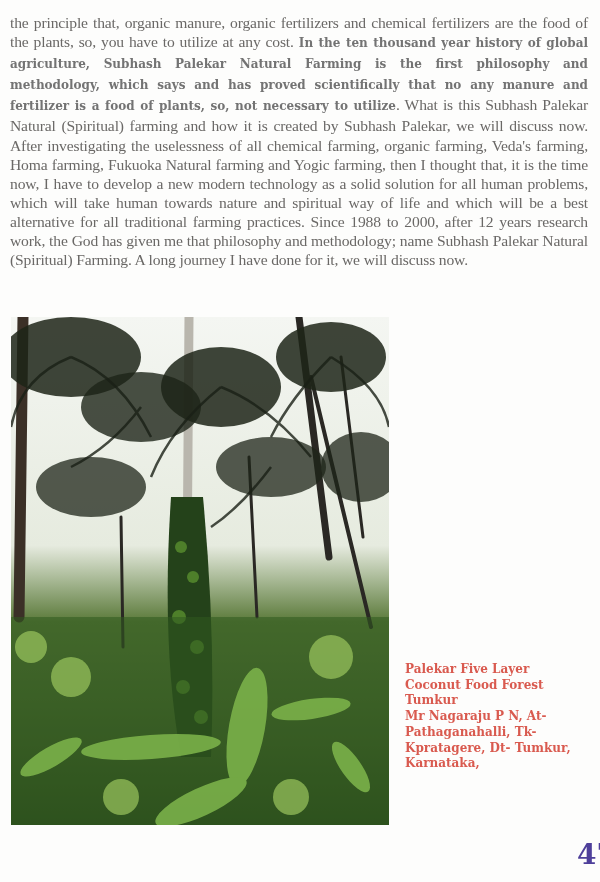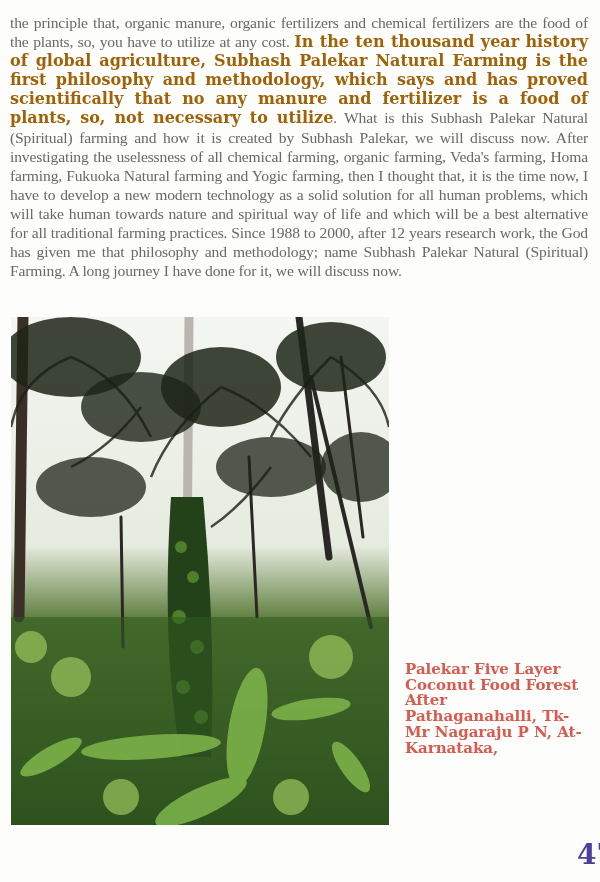--- a/index.html
+++ b/index.html
@@ -1,25 +1,25 @@
 <!DOCTYPE html>
 <html><head>
 <meta charset="utf-8">
 <style>
   html, body { margin:0; padding:0; }
   body { width:600px; height:882px; background:#ffffff; position:relative; overflow:hidden;
          font-family:"DejaVu Serif", "Liberation Serif", serif; }
   .page { position:absolute; left:0; top:0; width:600px; height:882px; background:#fdfdfc; }
   .body-text { position:absolute; left:10px; top:13px; width:578px; font-family:"Liberation Serif", serif;
                font-size:15.6px; line-height:19.1px; color:#6a6866; text-align:justify; letter-spacing:-0.15px; }
-  .body-text b { font-family:"DejaVu Serif", serif; font-weight:bold; color:#a16207; font-size:16px; letter-spacing:0; }
+  .body-text b { font-family:"DejaVu Serif", serif; font-weight:bold; color:#737373; font-size:12px; letter-spacing:0; }
   .photo { position:absolute; left:11px; top:317px; width:378px; height:508px; overflow:hidden; background:#eef2ea; }
   .photo svg { display:block; }
   .caption { position:absolute; left:405px; top:662px; width:190px; font-family:"DejaVu Serif", serif;
-             font-weight:bold; font-size:15px; line-height:15.7px; color:#d95a4f; }
+             font-weight:bold; font-size:12px; line-height:15.7px; color:#d95a4f; }
   .caption div { white-space:nowrap; }
   .footer { position:absolute; left:94px; top:846px; font-family:"DejaVu Serif", serif; font-weight:bold;
             font-size:12.4px; color:#6b5fb0; white-space:nowrap; }
   .page-num { position:absolute; left:542px; top:838px; font-family:"DejaVu Serif", serif; font-weight:bold;
               font-size:28px; color:#4e3f9a;margin-left:35px; }
 </style>
 </head>
 <body>
 
 <div class="page">
@@ -94,20 +94,21 @@
           <circle cx="110" cy="480" r="18"></circle>
         <circle cx="280" cy="480" r="18"></circle>
           <circle cx="20" cy="330" r="16"></circle>
       </g>
     </svg>
   </div>
 
   <div class="caption">
     <div>Palekar Five Layer</div>
     <div>Coconut Food Forest</div>
-    <div>After</div>
+    <div>Tumkur</div>
+    <div>Mr Nagaraju P N, At-</div>
     <div>Pathaganahalli, Tk-</div>
-    <div>Mr Nagaraju P N, At-</div>
+    <div>Kpratagere, Dt- Tumkur,</div>
     <div>Karnataka,</div>
   </div>
 
   <div class="page-num">47</div>
 </div>
 
 </body></html>

